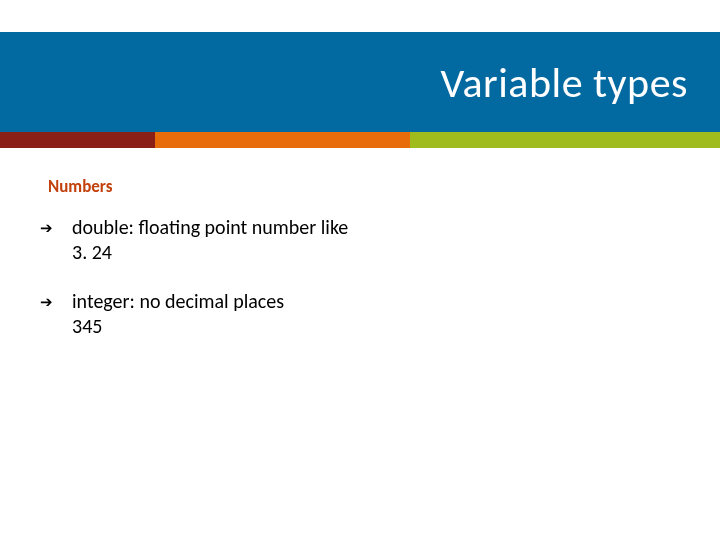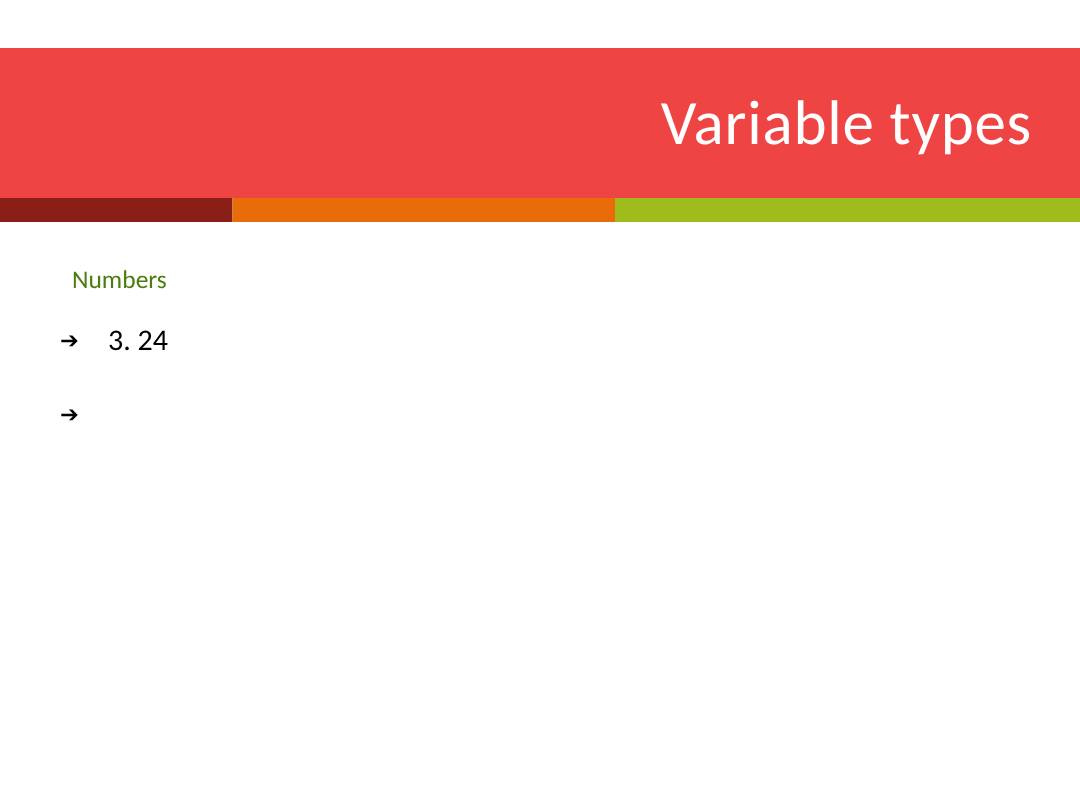--- a/index.html
+++ b/index.html
@@ -1,26 +1,26 @@
 <!DOCTYPE html>
 <html><head>
 <meta charset="utf-8">
 <style>
   * { margin: 0; padding: 0; box-sizing: border-box; }
   html, body { width: 720px; height: 540px; background: #ffffff; font-family: "Calibri", "Segoe UI", Arial, sans-serif; }
   .slide { width: 720px; height: 540px; position: relative; }
   .top-spacer { height: 32px; background: #ffffff; }
-  .title-bar { height: 100px; background: #ef4444; display: flex; align-items: center; justify-content: flex-end; padding-right: 32px; }
+  .title-bar { height: 100px; background: #0369a1; display: flex; align-items: center; justify-content: flex-end; padding-right: 32px; }
   .title-bar h1 { color: #ffffff; font-weight: 400; font-size: 42px; letter-spacing: 0.5px; }
   .color-stripe { height: 16px; display: flex; }
   .stripe-seg { height: 100%; }
   .seg1 { background: #8a1f18; width: 155px; }
   .seg2 { background: #e86c0a; width: 255px; }
   .seg3 { background: #9fbb1c; flex: 1; }
-  .subheading { margin: 28px 0 18px 48px; font-size: 17px; font-weight: 400; color: #4d7c0f; }
+  .subheading { margin: 28px 0 18px 48px; font-size: 17px; font-weight: 700; color: #c2410c; }
   .bullets { margin-left: 40px; }
   .bullet-item { display: flex; align-items: flex-start; margin-bottom: 24px; }
   .arrow-icon { width: 18px; flex: 0 0 18px; margin-top: 6px; margin-right: 14px; color: #000; font-size: 15px; line-height: 1; }
   .bullet-body { font-size: 20px; color: #000; line-height: 1.25; }
   .bullet-main { display: block; }
   .bullet-sub { display: block; }
 </style>
 </head>
 <body>
 
@@ -37,22 +37,27 @@
     <div class="stripe-seg seg3"></div>
   </div>
 
   <div class="subheading">Numbers</div>
 
   <div class="bullets">
 
     <div class="bullet-item">
       <span class="arrow-icon">➔</span>
       <div class="bullet-body">
+        <span class="bullet-main">double: floating point number like</span>
         <span class="bullet-sub">3. 24</span>
       </div>
     </div>
 
     <div class="bullet-item">
       <span class="arrow-icon">➔</span>
+      <div class="bullet-body">
+        <span class="bullet-main">integer: no decimal places</span>
+        <span class="bullet-sub">345</span>
+      </div>
     </div>
 
   </div>
 </div>
 
 </body></html>

